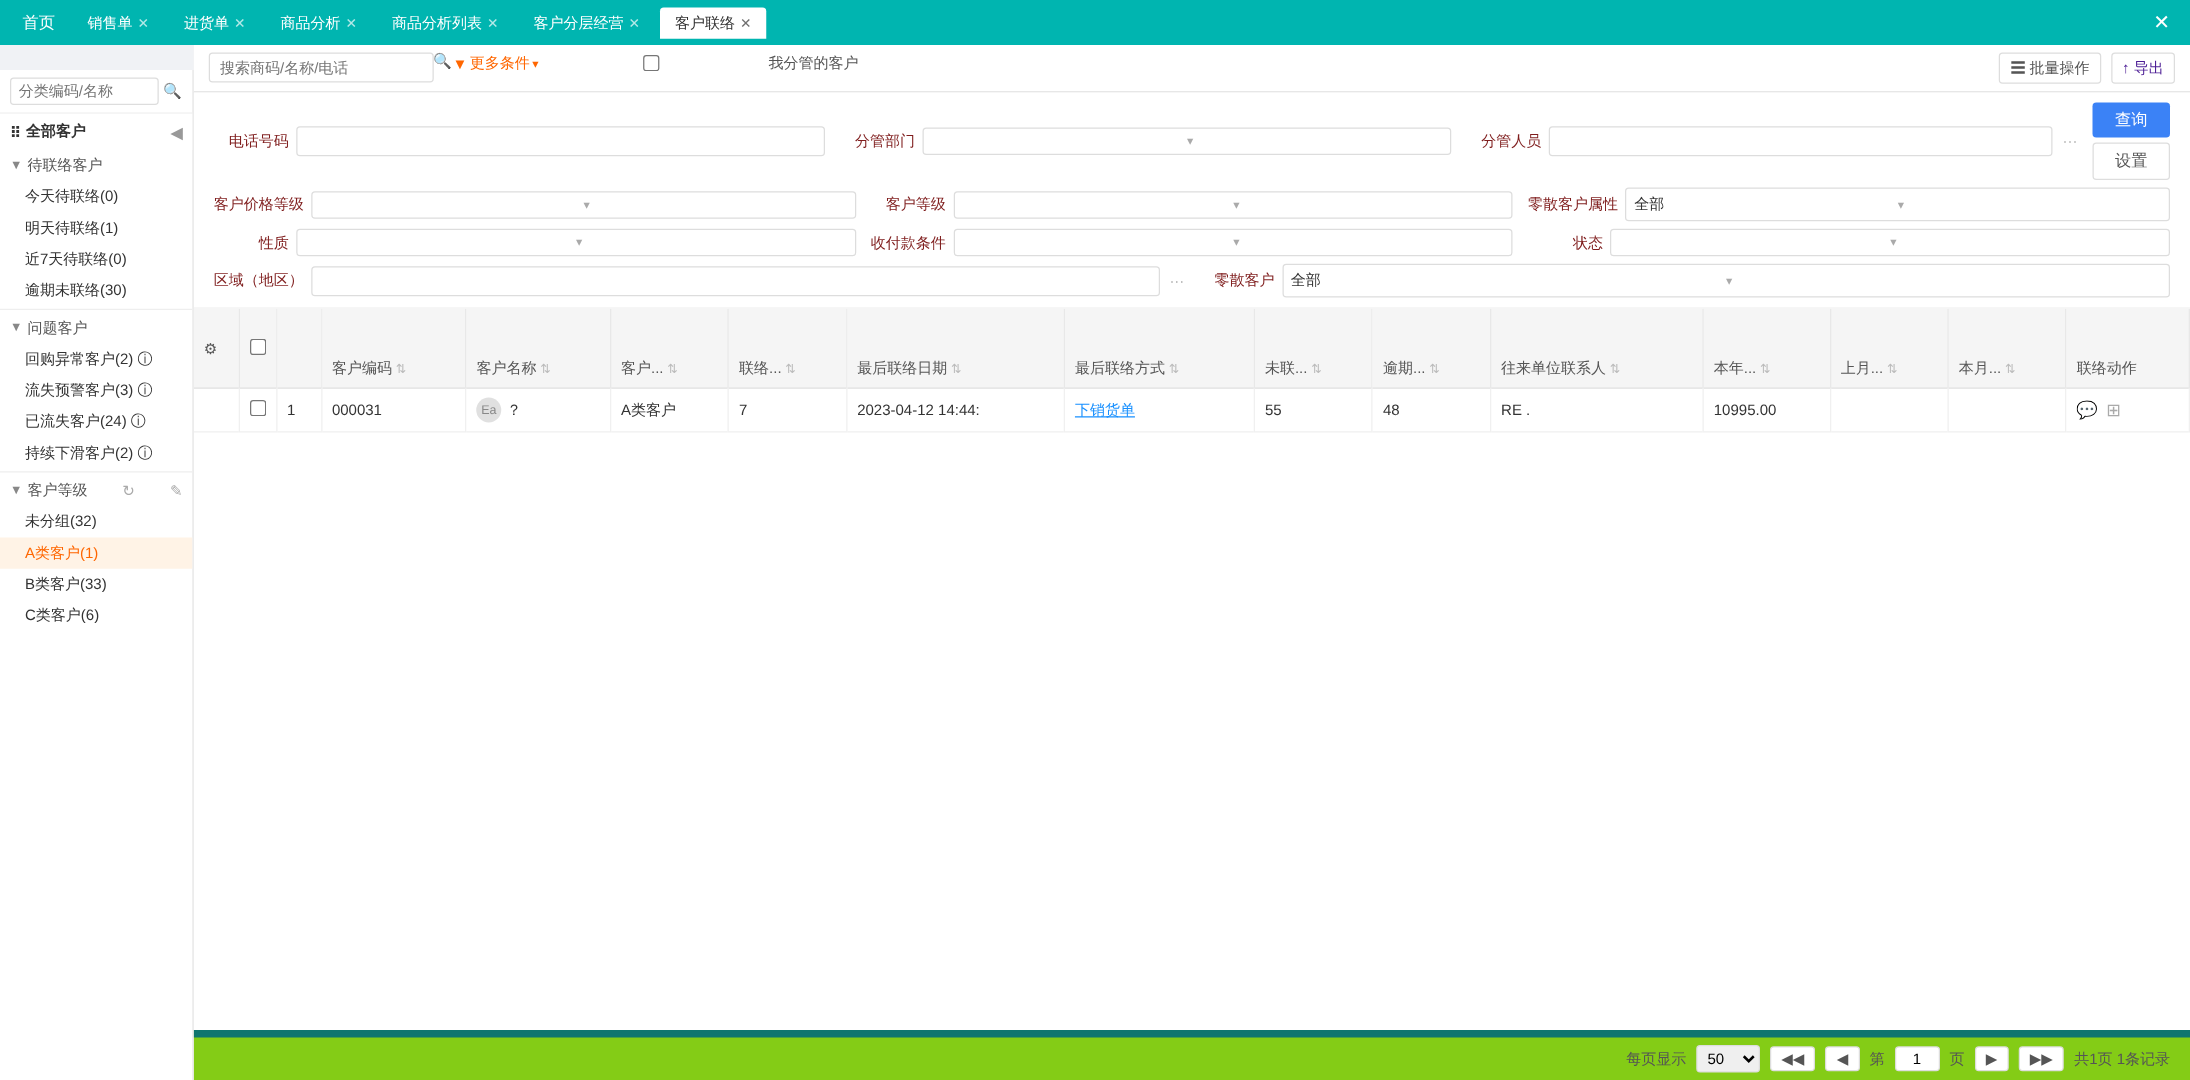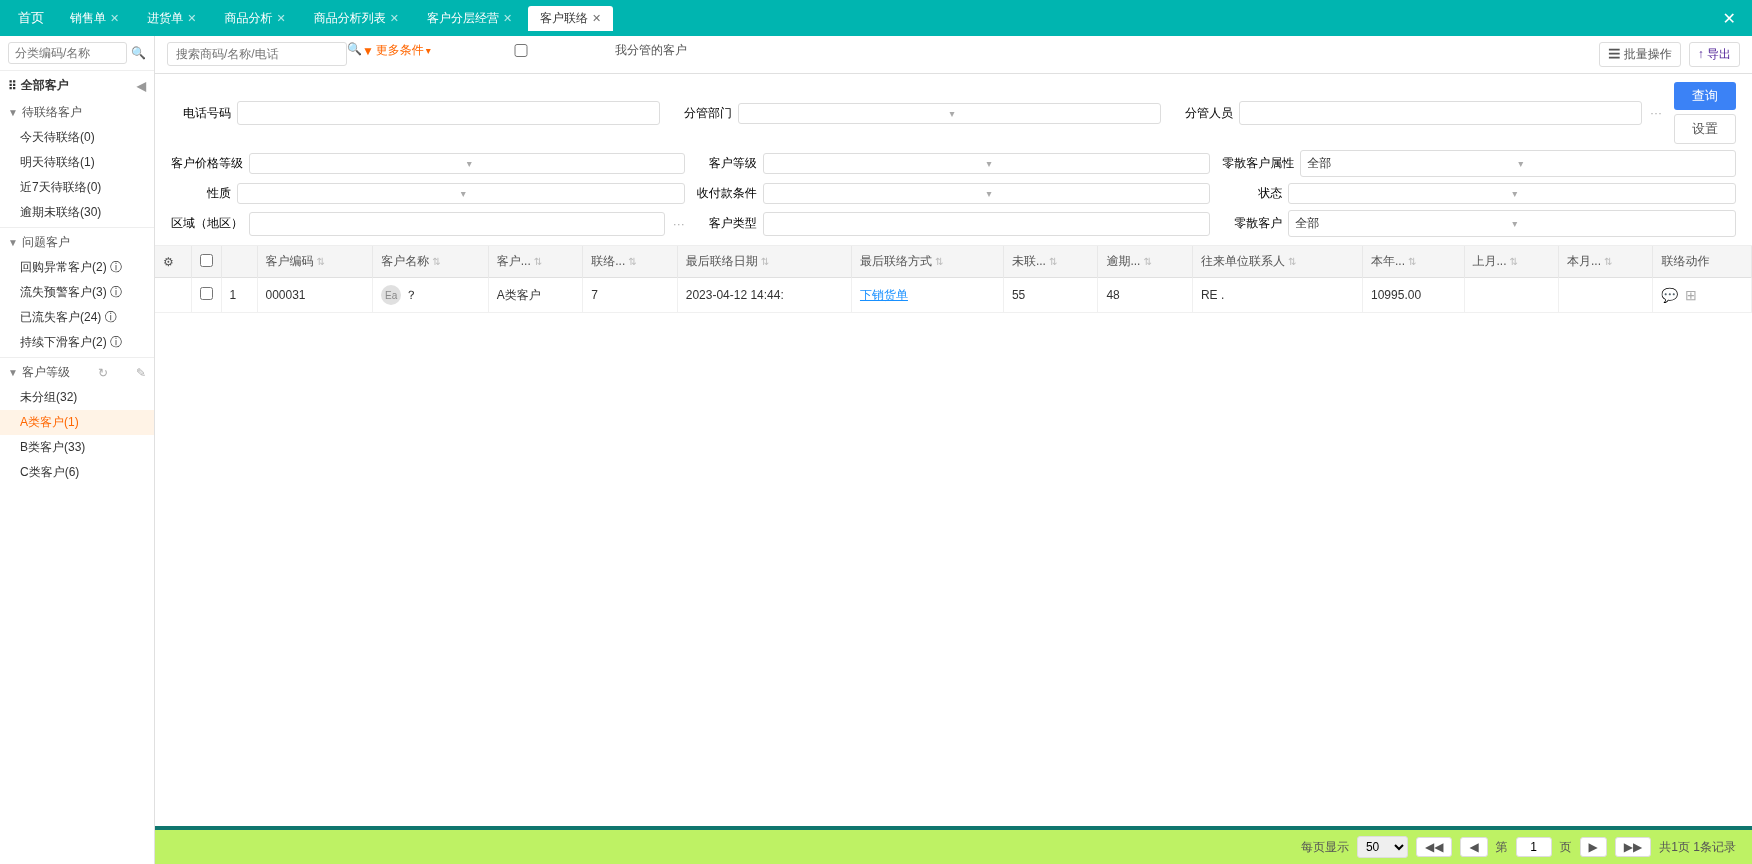--- a/index.html
+++ b/index.html
@@ -43,20 +43,21 @@
     }
 
     
     .sidebar {
       width: 155px;
       background: #fff;
       border-right: 1px solid #e0e0e0;
       display: flex;
       flex-direction: column;
       overflow-y: auto;
+      margin-top: 20px;
     }
     .sidebar-search {
       display: flex;
       align-items: center;
       padding: 6px 8px;
       border-bottom: 1px solid #eee;
     }
     .sidebar-search input {
       border: 1px solid #ddd;
       border-radius: 3px;
@@ -166,21 +167,21 @@
       margin-bottom: 6px;
     }
     .filter-row:last-child { margin-bottom: 0; }
     .filter-field {
       display: flex;
       align-items: center;
       gap: 6px;
       flex: 1;
     }
     .filter-field label {
-      color: #000000;
+      color: #7f1d1d;
       white-space: nowrap;
       min-width: 60px;
       text-align: right;
     }
     .filter-field select, .filter-field input[type="text"] {
       flex: 1;
       border: 1px solid #ddd;
       border-radius: 3px;
       padding: 4px 6px;
       font-size: 12px;
@@ -242,39 +243,40 @@
       color: #555;
       font-weight: 500;
       border-right: 1px solid #e8e8e8;
       white-space: nowrap;
       position: relative;
     }
     thead th .th-inner {
       display: flex;
       align-items: center;
       gap: 3px;
+      margin-top: 32px;
     }
     thead th .sort-icon { color: #bbb; font-size: 10px; }
     tbody tr {
       border-bottom: 1px solid #f0f0f0;
     }
     tbody td {
       padding: 7px 8px;
       color: #333;
       border-right: 1px solid #f0f0f0;
       white-space: nowrap;
     }
     .link-text { color: #1890ff; cursor: pointer; text-decoration: underline; }
     .action-icons { display: flex; gap: 6px; align-items: center; }
     .action-icon { color: #aaa; cursor: pointer; font-size: 14px; }
 
     
     .pagination {
-      background: #bef264;
-      border-top: 4px solid #0f766e;
+      background: #84cc16;
+      border-top: 6px solid #0f766e;
       padding: 6px 16px;
       display: flex;
       align-items: center;
       justify-content: flex-end;
       gap: 8px;
       font-size: 12px;
       color: #555;
     }
     .pagination select {
       border: 1px solid #ddd;
@@ -489,24 +491,20 @@
             <span class="arr">▾</span>
           </div>
         </div>
       </div>
 
       <div class="filter-row">
         <div class="filter-field">
           <label>区域（地区）</label>
           <input type="text" value="" style="">
           <span class="dots">···</span>
-        </div>
-        <div class="filter-field">
-          <label>客户类型</label>
-          <input type="text" value="" style="">
         </div>
         <div class="filter-field">
           <label>零散客户</label>
           <div class="select-wrap">
             <span>全部</span>
             <span class="arr">▾</span>
           </div>
         </div>
       </div>
     </div>

